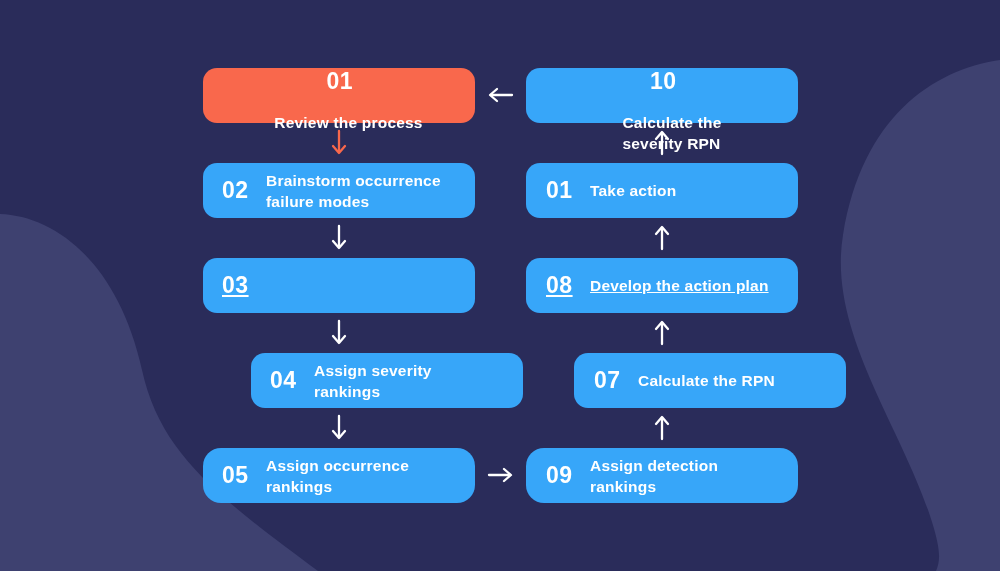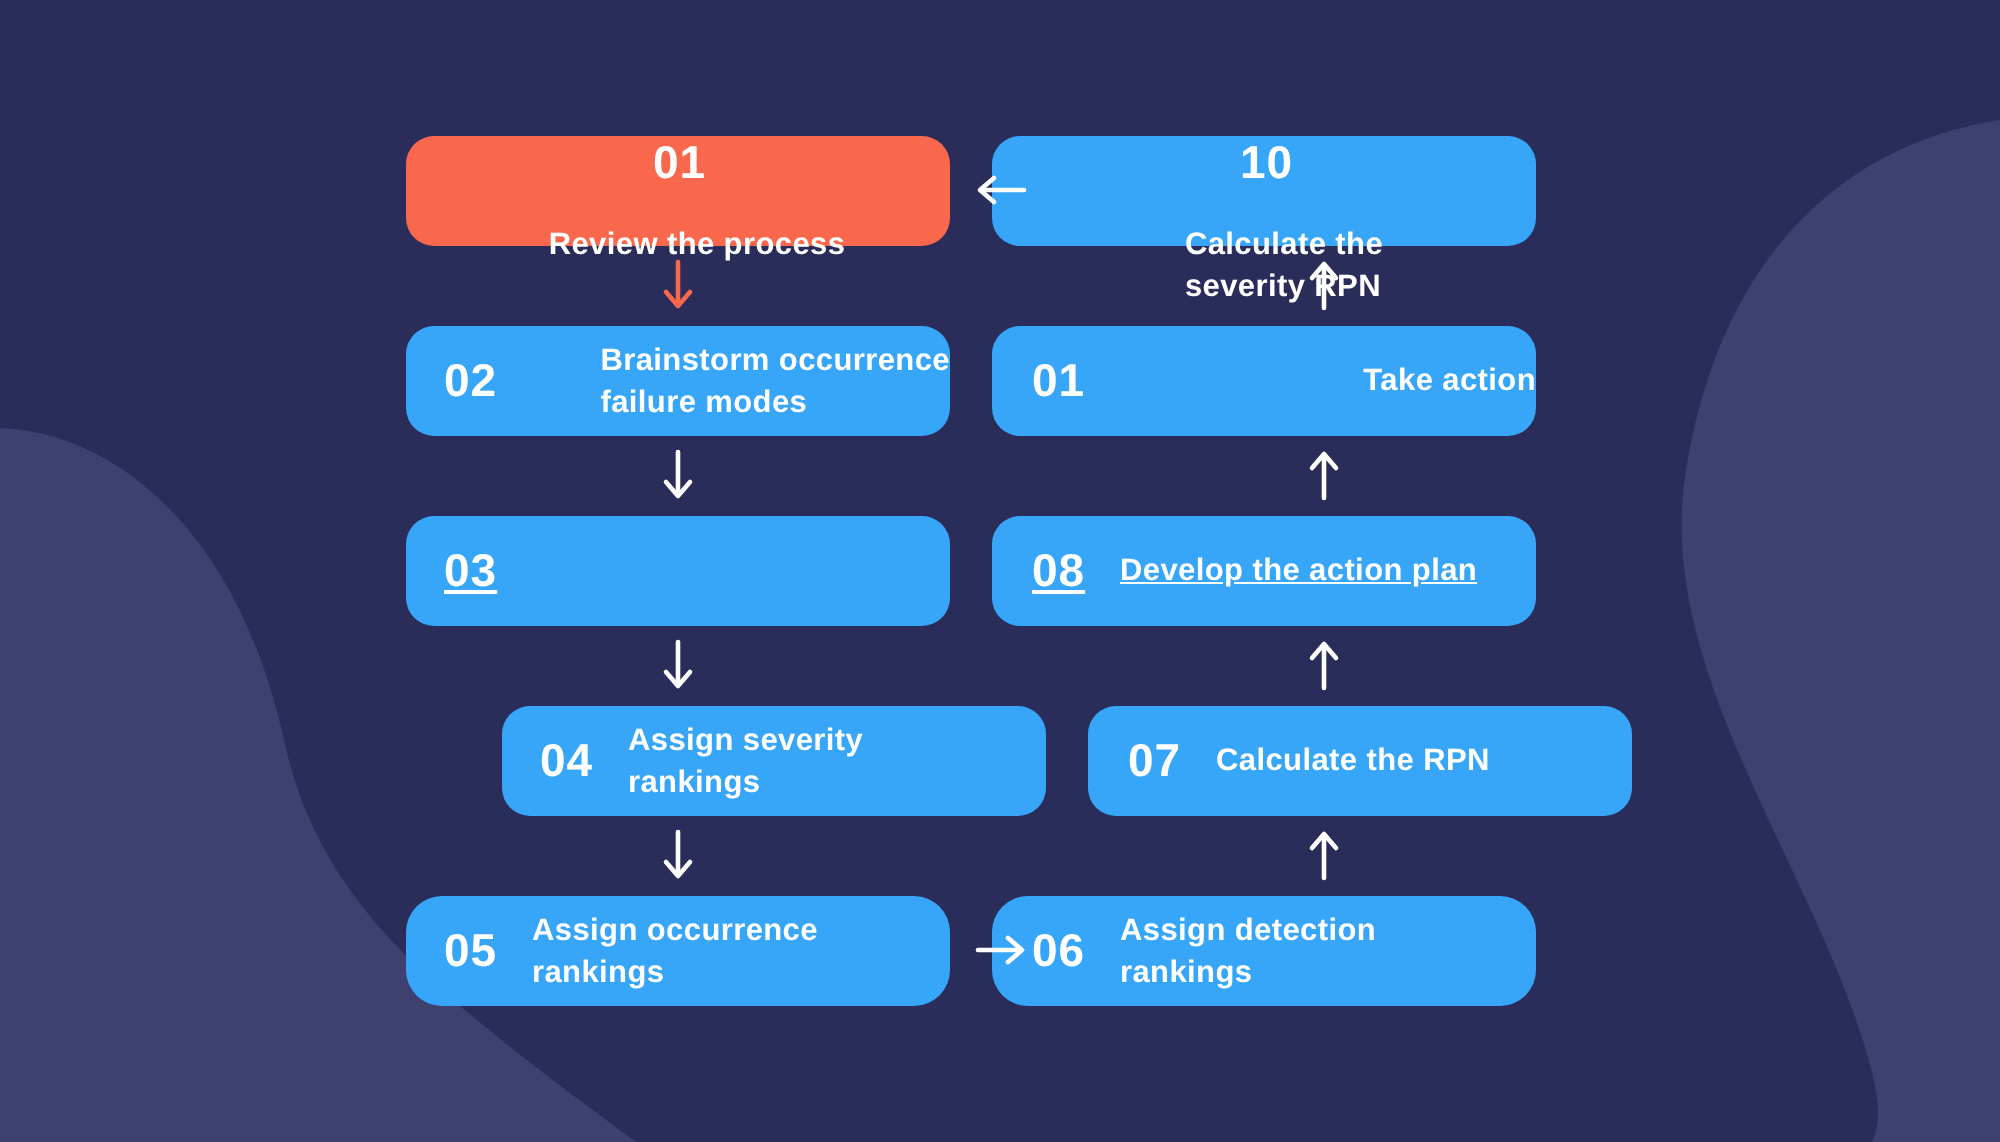--- a/index.html
+++ b/index.html
@@ -25,22 +25,22 @@
   .step.highlight{background:var(--step-highlight,#f9684c);}
   .step .num{
     width:44px;flex:0 0 44px;
     font-size:23px;font-weight:700;letter-spacing:.5px;
   }
   .step .label{
     font-size:15.5px;font-weight:600;line-height:21px;
     letter-spacing:.2px;white-space:pre-line;
   }
   .col-left{left:203px;}
-  .col-right{left:496px;padding-left:20px;}
-  .r0{top:68px;flex-direction:column;}.r1{top:163px;justify-content:space-between;}.r2{top:258px;text-decoration:underline;}.r3{top:353px;margin-left:48px;}.r4{top:448px;border-radius:18px;}
+  .col-right{left:526px;padding-left:20px;}
+  .r0{top:68px;flex-direction:column;}.r1{top:163px;}.r2{top:258px;text-decoration:underline;}.r3{top:353px;margin-left:48px;}.r4{top:448px;border-radius:18px;}
 
   .arrow{position:absolute;color:var(--arrow,#ffffff);}
   .arrow.highlight{color:var(--arrow-highlight,#f9684c);}
   .arrow svg{display:block;}
 </style>
 </head>
 <body>
 
 <div class="stage">
 
@@ -83,21 +83,21 @@
   </div>
   <div class="step col-right r2">
     <span class="num">08</span>
     <span class="label">Develop the action plan</span>
   </div>
   <div class="step col-right r3">
     <span class="num">07</span>
     <span class="label">Calculate the RPN</span>
   </div>
   <div class="step col-right r4">
-    <span class="num">06</span>
+    <span class="num">09</span>
     <span class="label">Assign detection
 rankings</span>
   </div>
 
   <div class="arrow highlight" style="left:331px;top:129px;">
     <svg width="16" height="27" viewBox="0 0 16 27" fill="none" stroke="currentColor" stroke-width="2.3" stroke-linecap="round" stroke-linejoin="round">
       <line x1="8" y1="2" x2="8" y2="23"></line>
         <polyline points="2,17 8,24 14,17"></polyline>
     </svg>
   </div>

